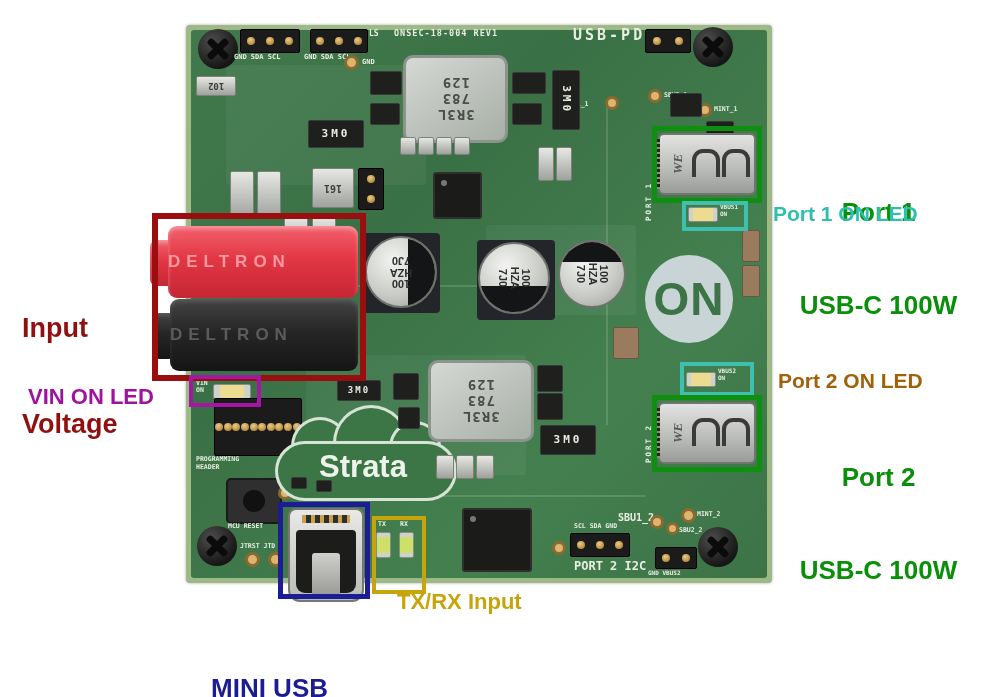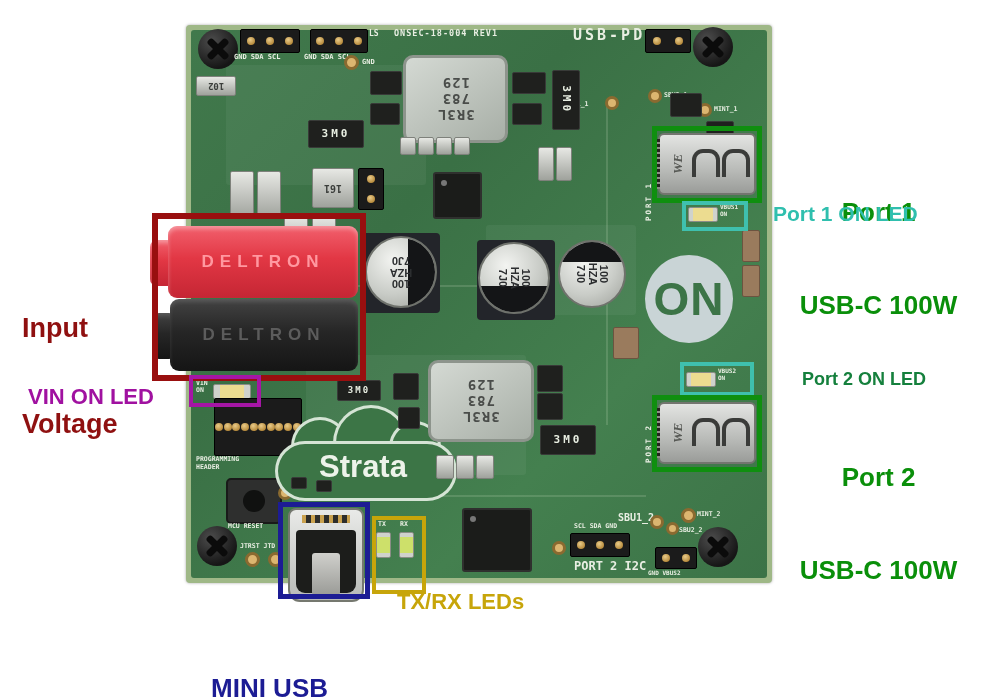--- a/index.html
+++ b/index.html
@@ -62,21 +62,21 @@
   .slot{position:absolute;width:20px;height:24px;border:4px solid #3a3b39;border-bottom:none;
         border-radius:11px 11px 0 0;}
   .we-mark{position:absolute;left:8px;top:50%;transform:translateY(-50%) rotate(-90deg);
         font:italic bold 13px "Liberation Serif",serif;color:#565854;}
 
   .led{position:absolute;background:linear-gradient(90deg,#cfd2cc 0 16%,#ecdc90 16% 84%,#cfd2cc 84%);
        border:1px solid #8a8d86;border-radius:2px;}
   .led-v{position:absolute;background:linear-gradient(180deg,#cfd2cc 0 16%,#cde06a 16% 84%,#cfd2cc 84%);
        border:1px solid #8a8d86;border-radius:2px;}
 
-  .jack{position:absolute;border-radius:9px;display:flex;align-items:center;justify-content:center;}
+  .jack{position:absolute;border-radius:9px;display:flex;align-items:center;justify-content:flex-start;}
   .jack-label{font:bold 17px "Liberation Sans",sans-serif;letter-spacing:6px;}
   .jack-tip{position:absolute;border-radius:7px;}
   .jack-red{background:linear-gradient(180deg,#f2606d 0%,#e23744 45%,#c52634 100%);box-shadow:inset 0 3px 4px rgba(255,255,255,.35);}
   .jack-black{background:linear-gradient(180deg,#434343 0%,#262626 45%,#151515 100%);box-shadow:inset 0 3px 4px rgba(255,255,255,.12);}
 
   .btn-reset{position:absolute;background:#2e2f2e;border:2px solid #191a19;border-radius:5px;}
   .btn-reset::after{content:"";position:absolute;left:50%;top:50%;width:22px;height:22px;border-radius:50%;
         background:#101110;transform:translate(-50%,-50%);}
 
   .cloud-part{position:absolute;border:3px solid rgba(240,248,238,.85);border-radius:50%;background:#3c7546;}
@@ -360,25 +360,25 @@
     <div>USB-C 100W</div>
   </div>
   <div class="ann-label" style="left:773px;top:202px;font-size:21px;color:#2fbfae;">Port 1 ON LED</div>
 
   <div class="ann-label" style="left:22px;top:248px;font-size:27px;line-height:32px;color:#8f1010;">
     <div>Input</div>
     <div>Voltage</div>
   </div>
   <div class="ann-label" style="left:28px;top:384px;font-size:22px;color:#a011a0;">VIN ON LED</div>
 
-  <div class="ann-label" style="left:802px;top:369px;font-size:18px;color:#15803d;">Port 2 ON LED</div>
+  <div class="ann-label" style="left:778px;top:369px;font-size:21px;color:#a16207;">Port 2 ON LED</div>
   <div class="ann-label" style="left:772px;top:400px;width:213px;text-align:center;font-size:26px;line-height:31px;color:#0a8f0a;">
     <div>Port 2</div>
     <div>USB-C 100W</div>
   </div>
 
-  <div class="ann-label" style="left:397px;top:589px;font-size:22px;color:#c7a50a;">TX/RX LEDs</div>
+  <div class="ann-label" style="left:397px;top:589px;font-size:22px;color:#c7a50a;">TX/RX Input</div>
   <div class="ann-label" style="left:211px;top:611px;font-size:26px;line-height:31px;color:#1c1c94;">
     <div>MINI USB</div>
     
   </div>
 
 </div>
 
 </body></html>

